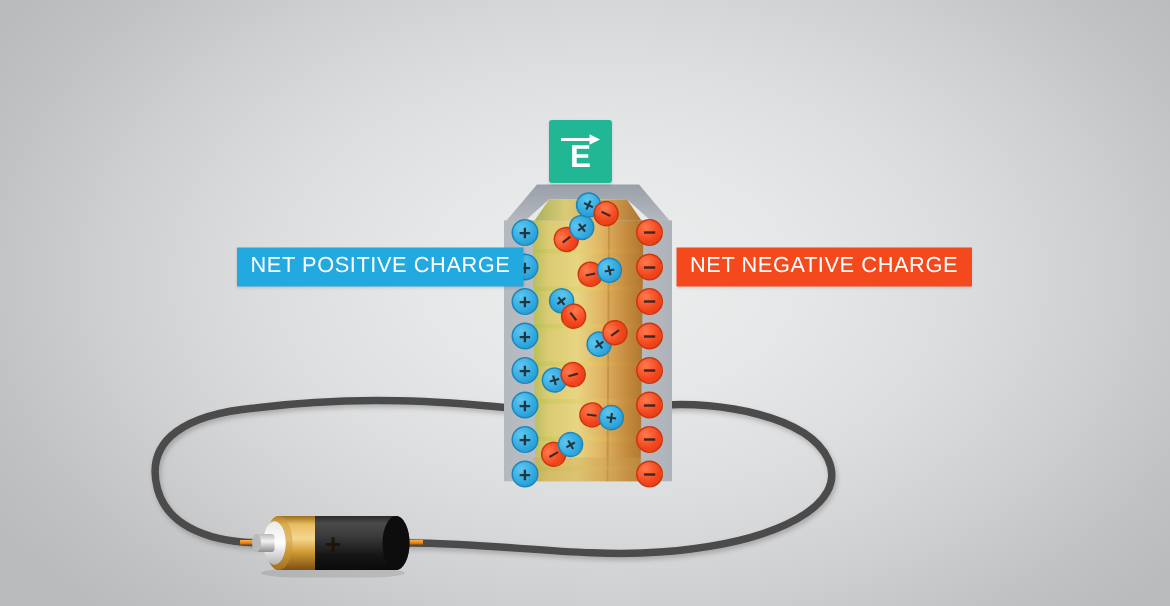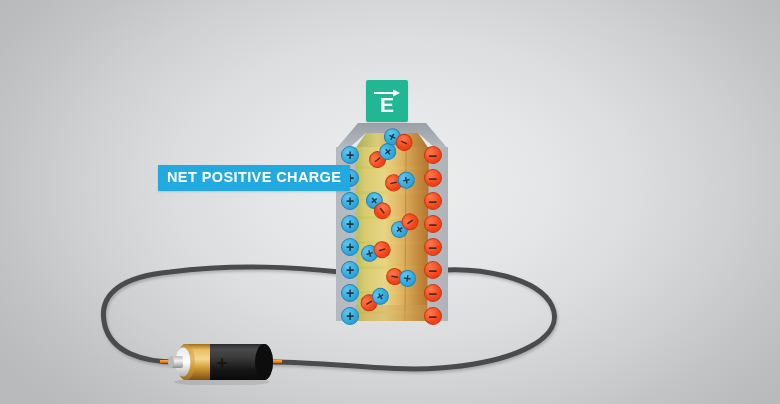--- a/index.html
+++ b/index.html
@@ -102,21 +102,21 @@
   .dipole { position: absolute; width: 30px; height: 22px; }
   .dipole .chg { top: 2px; }
   .dipole .chg.a { left: 0; }
   .dipole .chg.b { left: 13px; }
 
   
   .tag {
     position: absolute;
     color: #ffffff;
     font-size: 14.5px;
-    font-weight: bold;
+    font-weight: normal;
     letter-spacing: 0.4px;
     padding: 5px 9px 6px 9px;
     white-space: nowrap;
     box-shadow: 0 1px 2px rgba(0,0,0,0.13);
     line-height: 15px;
     text-align: right;
   }
   #tag-positive { left: 158px; top: 165px; background: #22a9e0; }
   #tag-negative { left: 451px; top: 165px; background: #f4481d; }
 
@@ -348,20 +348,21 @@
 
   <div id="efield-badge">
     <svg id="efield-arrow" viewBox="0 0 26 8" width="26" height="8">
       <line x1="0" y1="4" x2="20" y2="4" stroke="#ffffff" stroke-width="2"></line>
       <polygon points="19,0.5 26,4 19,7.5" fill="#ffffff"></polygon>
     </svg>
     <div id="efield-letter">E</div>
   </div>
 
   <div class="tag" id="tag-positive">NET POSITIVE CHARGE</div>
+  <div class="tag" id="tag-negative">NET NEGATIVE CHARGE</div>
 
   <svg id="battery" viewBox="0 0 122 46" width="122" height="46">
 
     <ellipse cx="62" cy="43" rx="48" ry="4" fill="#000" opacity="0.10"></ellipse>
 
     <rect x="-4" y="21" width="22" height="3" rx="1.5" fill="url(#leadgrad)"></rect>
 
     <rect x="108" y="21" width="22" height="3" rx="1.5" fill="url(#leadgrad)"></rect>
 
     <path d="M 48 5 L 104 5 A 9 18 0 0 1 104 41 L 48 41 Z" fill="url(#bodygrad)"></path>

